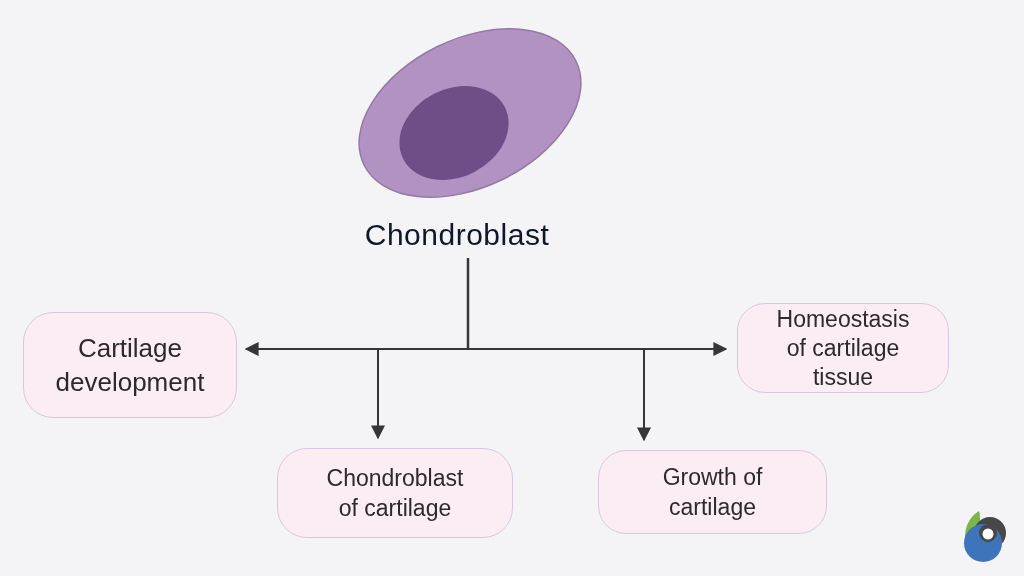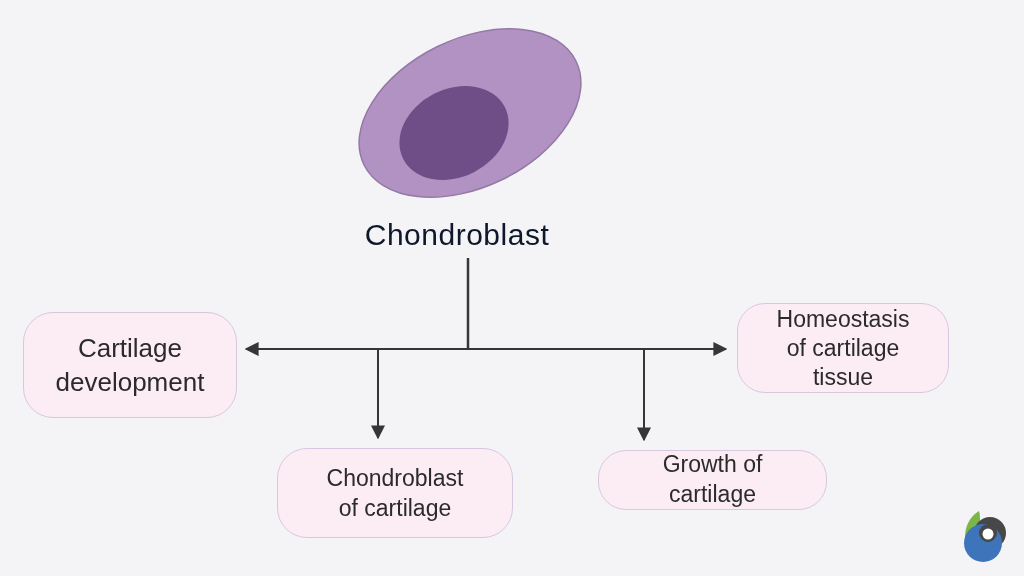--- a/index.html
+++ b/index.html
@@ -59,24 +59,23 @@
     font-size: 23px;
   }
   .node-homeostasis span { line-height: 29px; }
   .node-maintenance {
     left: 277px; top: 448px; width: 236px; height: 90px;
     border-radius: 30px;
     font-size: 23px;
   }
   .node-maintenance span { line-height: 30px; }
   .node-growth {
-    left: 598px; top: 450px; width: 229px; height: 60px;
+    left: 598px; top: 450px; width: 229px; height: 84px;
     border-radius: 28px;
     font-size: 23px;
-    align-items: flex-end;
   }
   .node-growth span { line-height: 30px; }
   .logo {
     position: absolute;
     left: 954px;
     top: 508px;
     width: 60px;
     height: 60px;
   }
 </style>

